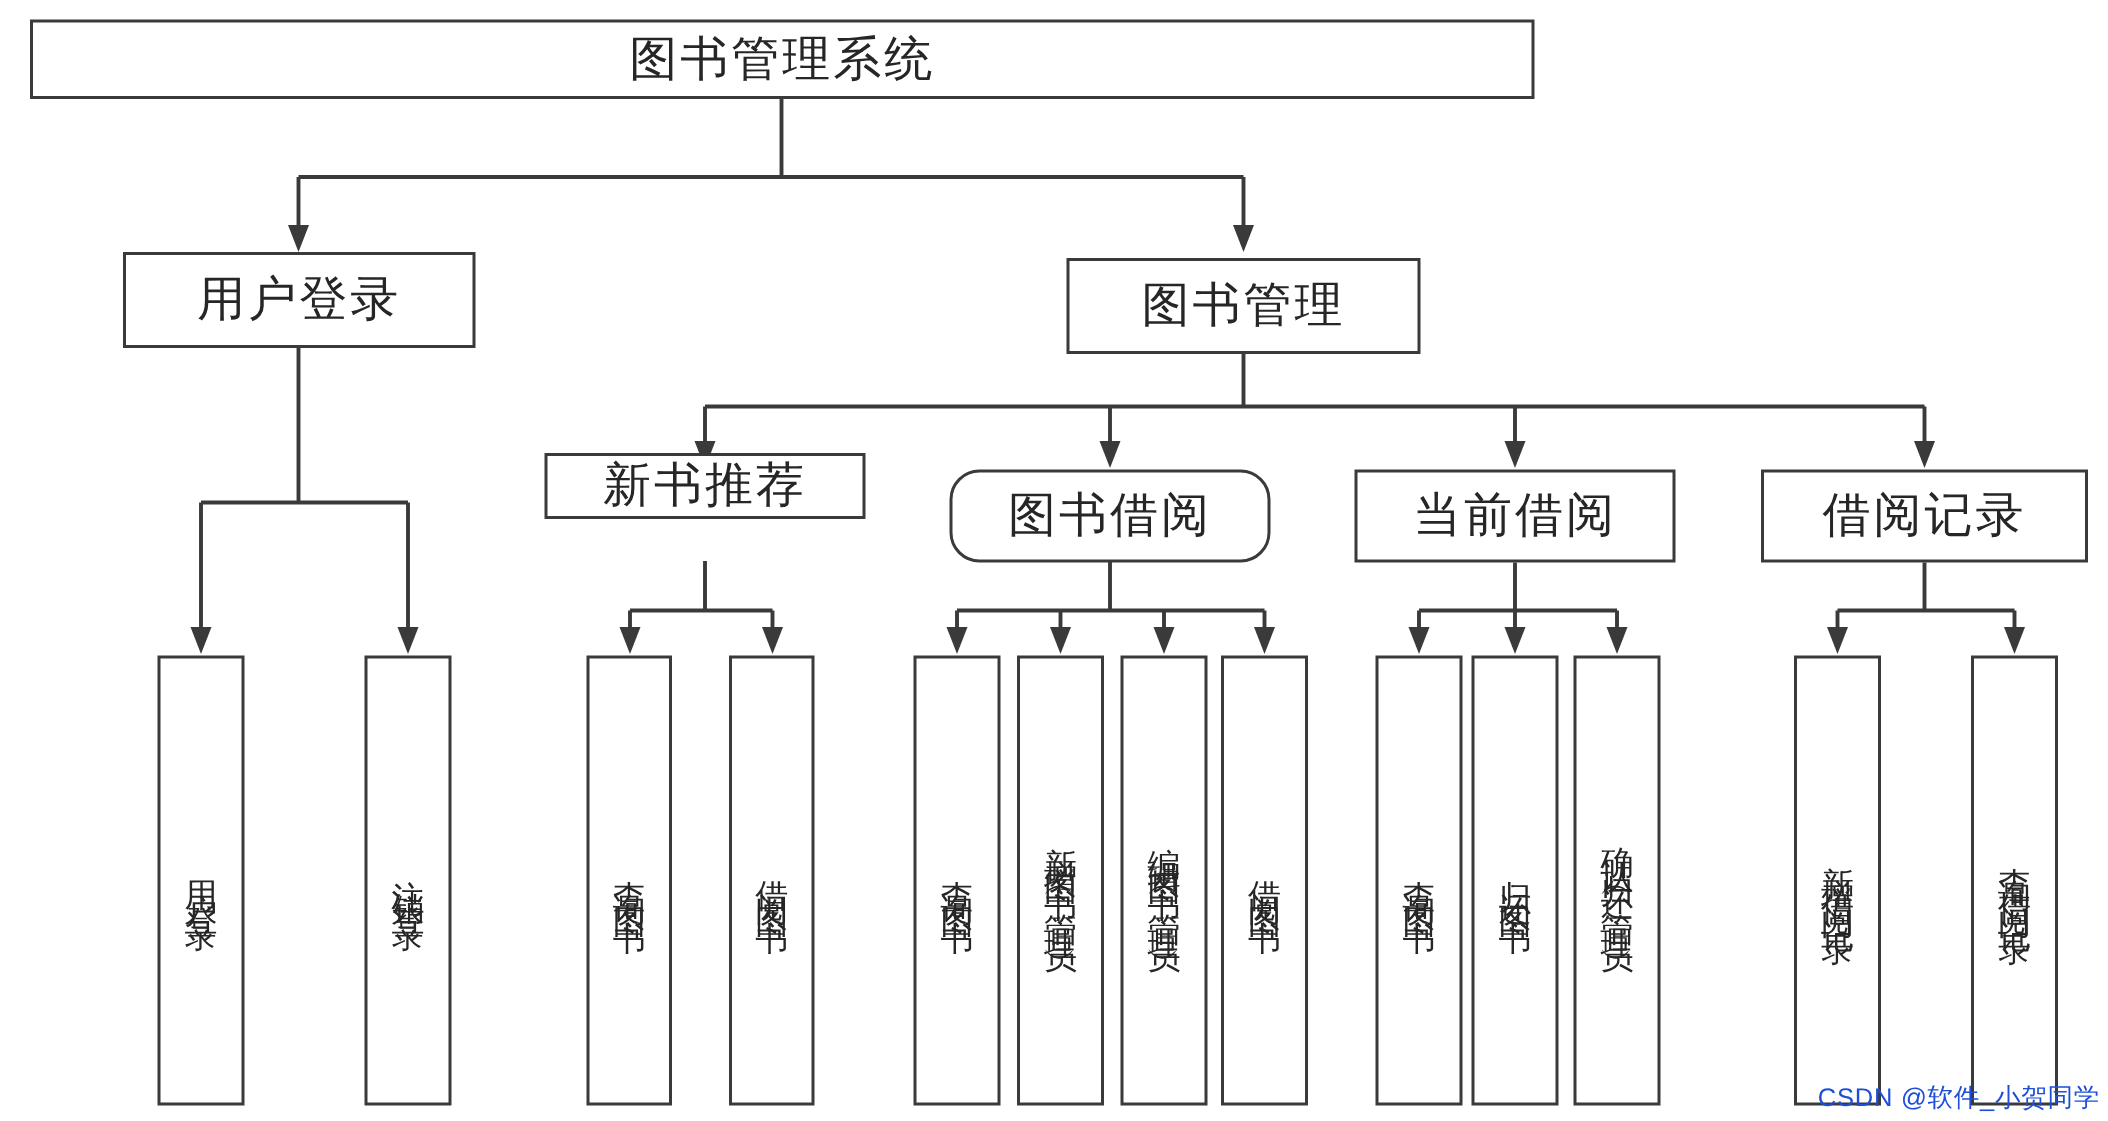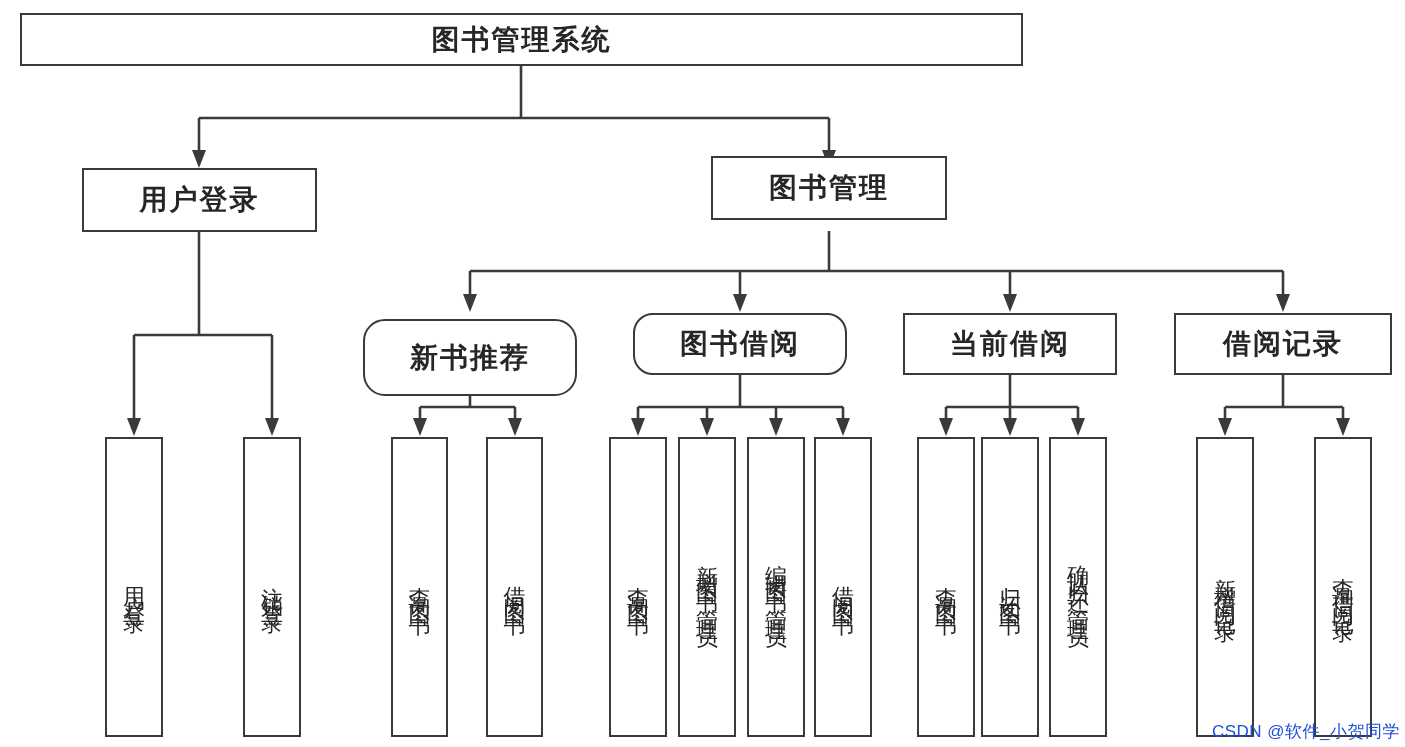--- a/index.html
+++ b/index.html
@@ -15,33 +15,33 @@
   svg.wires { position: absolute; left: 0; top: 0; width: 1405px; height: 747px; }
   .node {
     position: absolute;
     background: #ffffff;
     border: 2.5px solid #3a3a3a;
     box-sizing: border-box;
     display: flex;
     align-items: center;
     justify-content: center;
   }
-  .h { font-size: 28px; letter-spacing: 2px; white-space: nowrap; font-weight: bold; }
+  .h { font-size: 32px; letter-spacing: 2px; white-space: nowrap; }
   .v .vtext {
     writing-mode: vertical-rl;
     text-orientation: mixed;
     font-size: 22px;
     letter-spacing: 9px;
     line-height: 1;
   }
   
   #nb-root   { left: 20px;   top: 13px;  width: 1003px; height: 53px; }
   #nb-login  { left: 82px;   top: 168px; width: 235px;  height: 64px; }
-  #nb-mgmt   { left: 711px;  top: 156px; width: 236px;  height: 64px; }
-  #nb-sec0   { left: 363px;  top: 319px; width: 214px;  height: 77px; border-radius: 22px; }
+  #nb-mgmt   { left: 711px;  top: 172px; width: 236px;  height: 64px; }
+  #nb-sec0   { left: 363px;  top: 302px; width: 214px;  height: 44px; }
   #nb-sec1   { left: 633px;  top: 313px; width: 214px;  height: 62px; border-radius: 20px; }
   #nb-sec2   { left: 903px;  top: 313px; width: 214px;  height: 62px; }
   #nb-sec3   { left: 1174px; top: 313px; width: 218px;  height: 62px; }
   .leaf      { top: 437px; height: 300px; width: 58px; }
   #lf-l0 { left: 105px; }  #lf-l1 { left: 243px; }
   #lf-n0 { left: 391px; width: 57px; }  #lf-n1 { left: 486px; width: 57px; }
   #lf-b0 { left: 609px; }  #lf-b1 { left: 678px; }  #lf-b2 { left: 747px; }  #lf-b3 { left: 814px; }
   #lf-c0 { left: 917px; }  #lf-c1 { left: 981px; }  #lf-c2 { left: 1049px; }
   #lf-r0 { left: 1196px; } #lf-r1 { left: 1314px; }
   .watermark {

